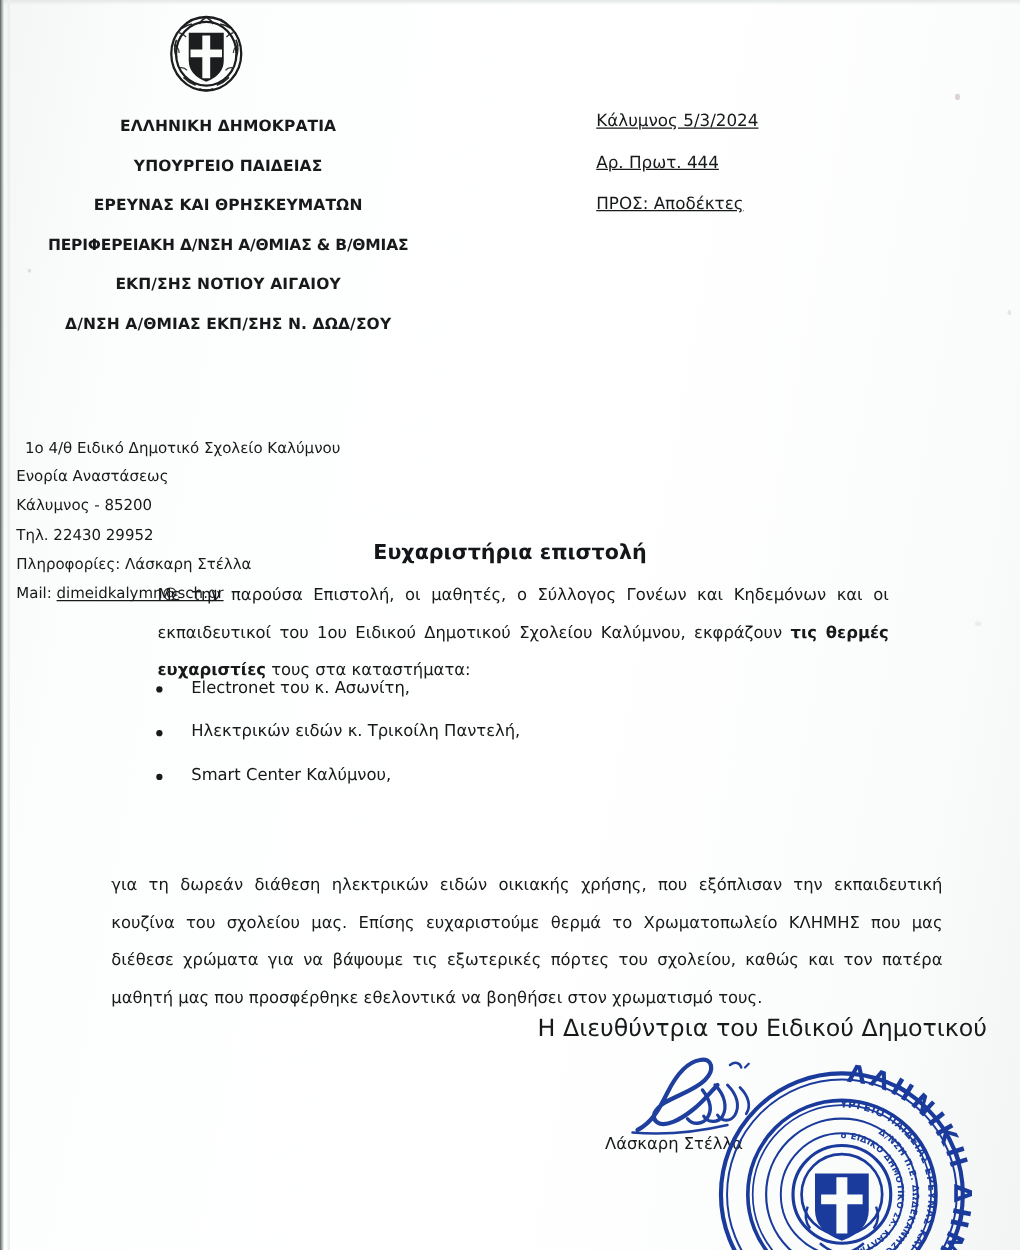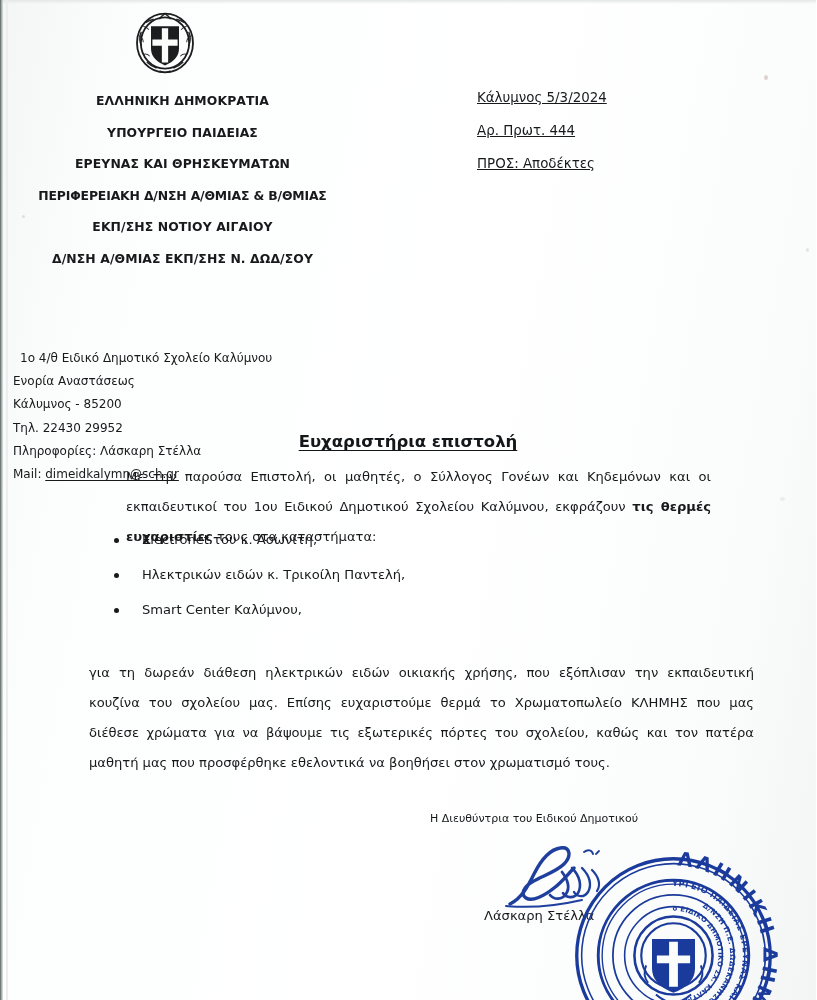--- a/index.html
+++ b/index.html
@@ -120,50 +120,49 @@
   .doc-title {
     position: absolute;
     left: 0; right: 0;
     top: 432px;
     text-align: center;
     font-size: 16.5px;
     font-weight: bold;
     color: #141719;
   }
   .doc-title span {
-    text-decoration: underline;
     text-underline-offset: 3px;
   }
 
   .para {
     position: absolute;
     font-size: 13.1px;
     line-height: 30px;
     color: #17191b;
     text-align: justify;
   }
   .para-intro {
     left: 126px;
     top: 462px;
     width: 585px;
   }
   .para-close {
     left: 89px;
-    top: 658px;
+    top: 694px;
     width: 665px;
   }
   .para b { font-weight: bold; }
 
   
   .bullets {
     position: absolute;
     left: 112px;
     top: 532px;
     width: 430px;
-    margin: 0;
+    margin: 11px;
     padding: 0;
     list-style: none;
     font-size: 13.1px;
     color: #17191b;
   }
   .bullets li {
     position: relative;
     padding-left: 30px;
     margin-bottom: 20px;
     white-space: nowrap;
@@ -177,21 +176,21 @@
     height: 5px;
     border-radius: 50%;
     background: #17191b;
   }
 
   
   .sig-title {
     position: absolute;
     left: 430px;
     top: 812px;
-    font-size: 11px;
+    font-size: 19px;
     color: #17191b;
     white-space: nowrap;
   }
   .sig-name {
     position: absolute;
     left: 484px;
     top: 908px;
     font-size: 13.1px;
     color: #17191b;
     white-space: nowrap;

